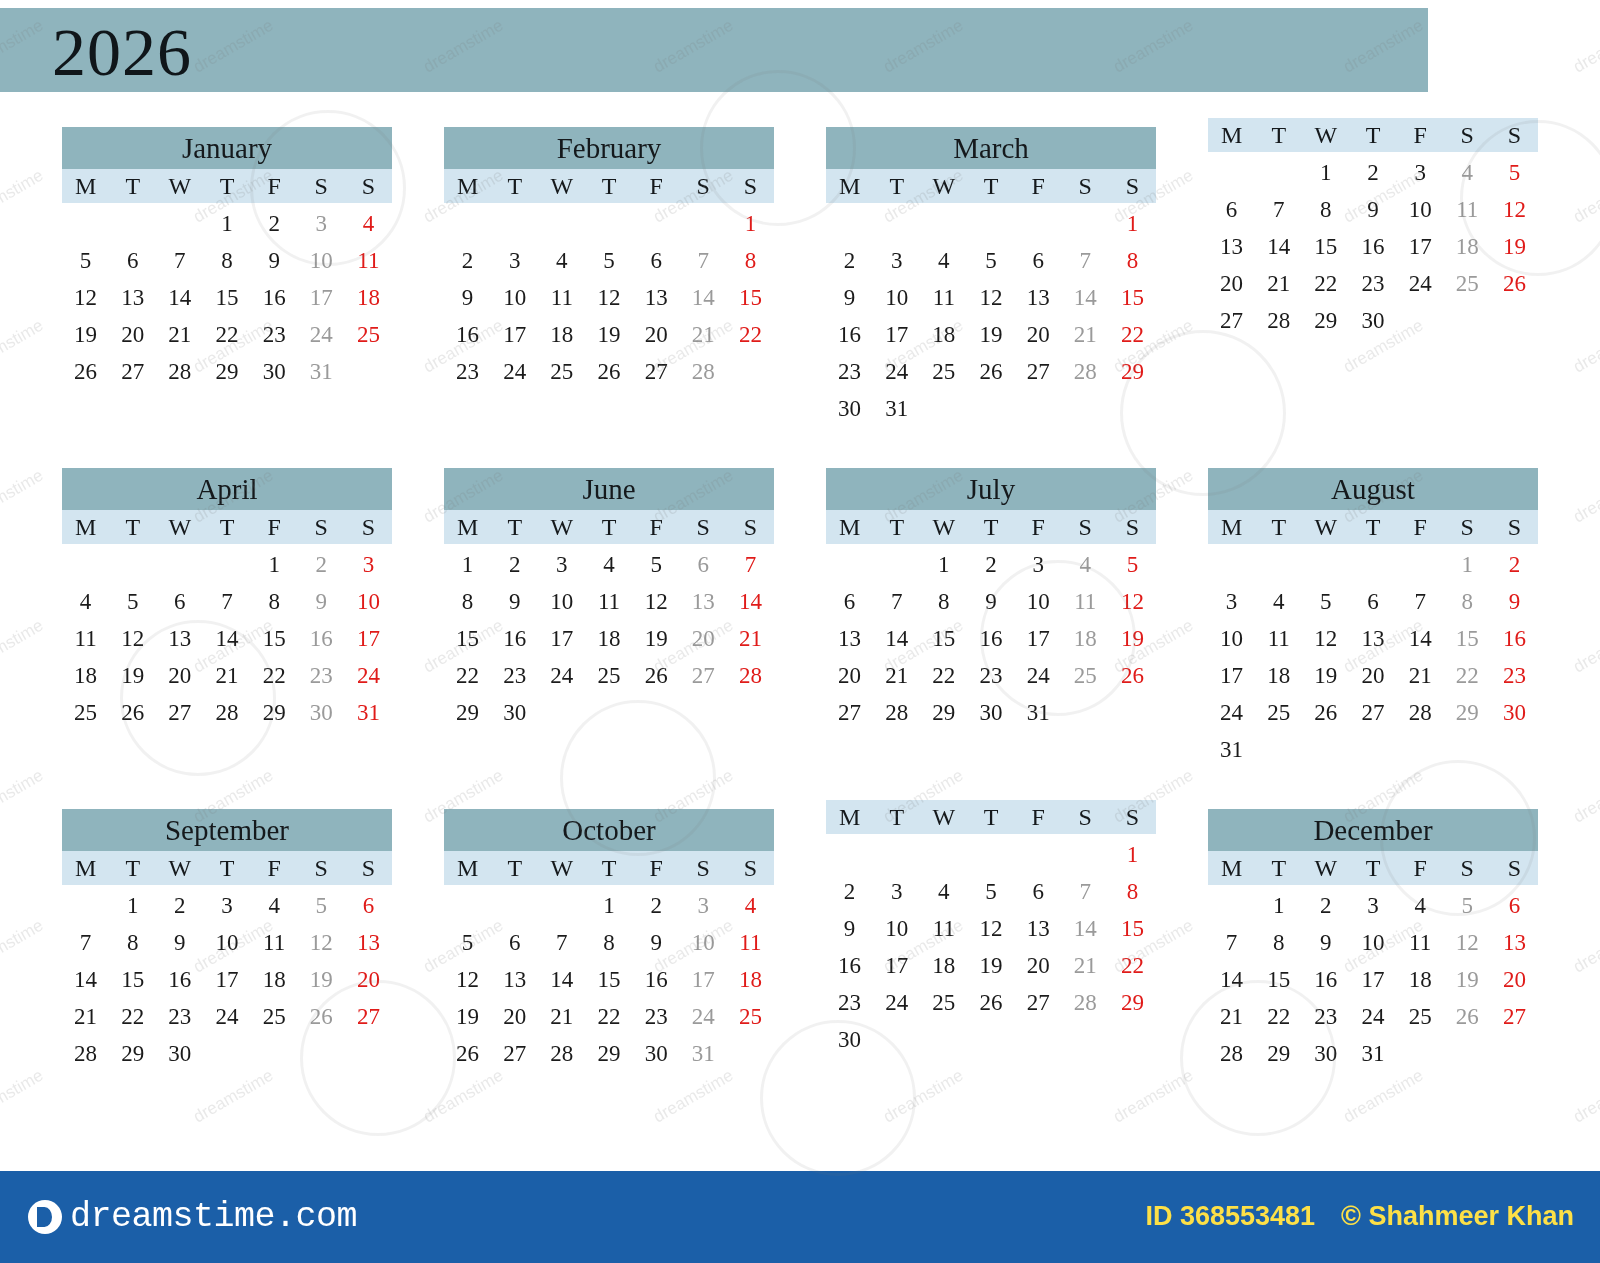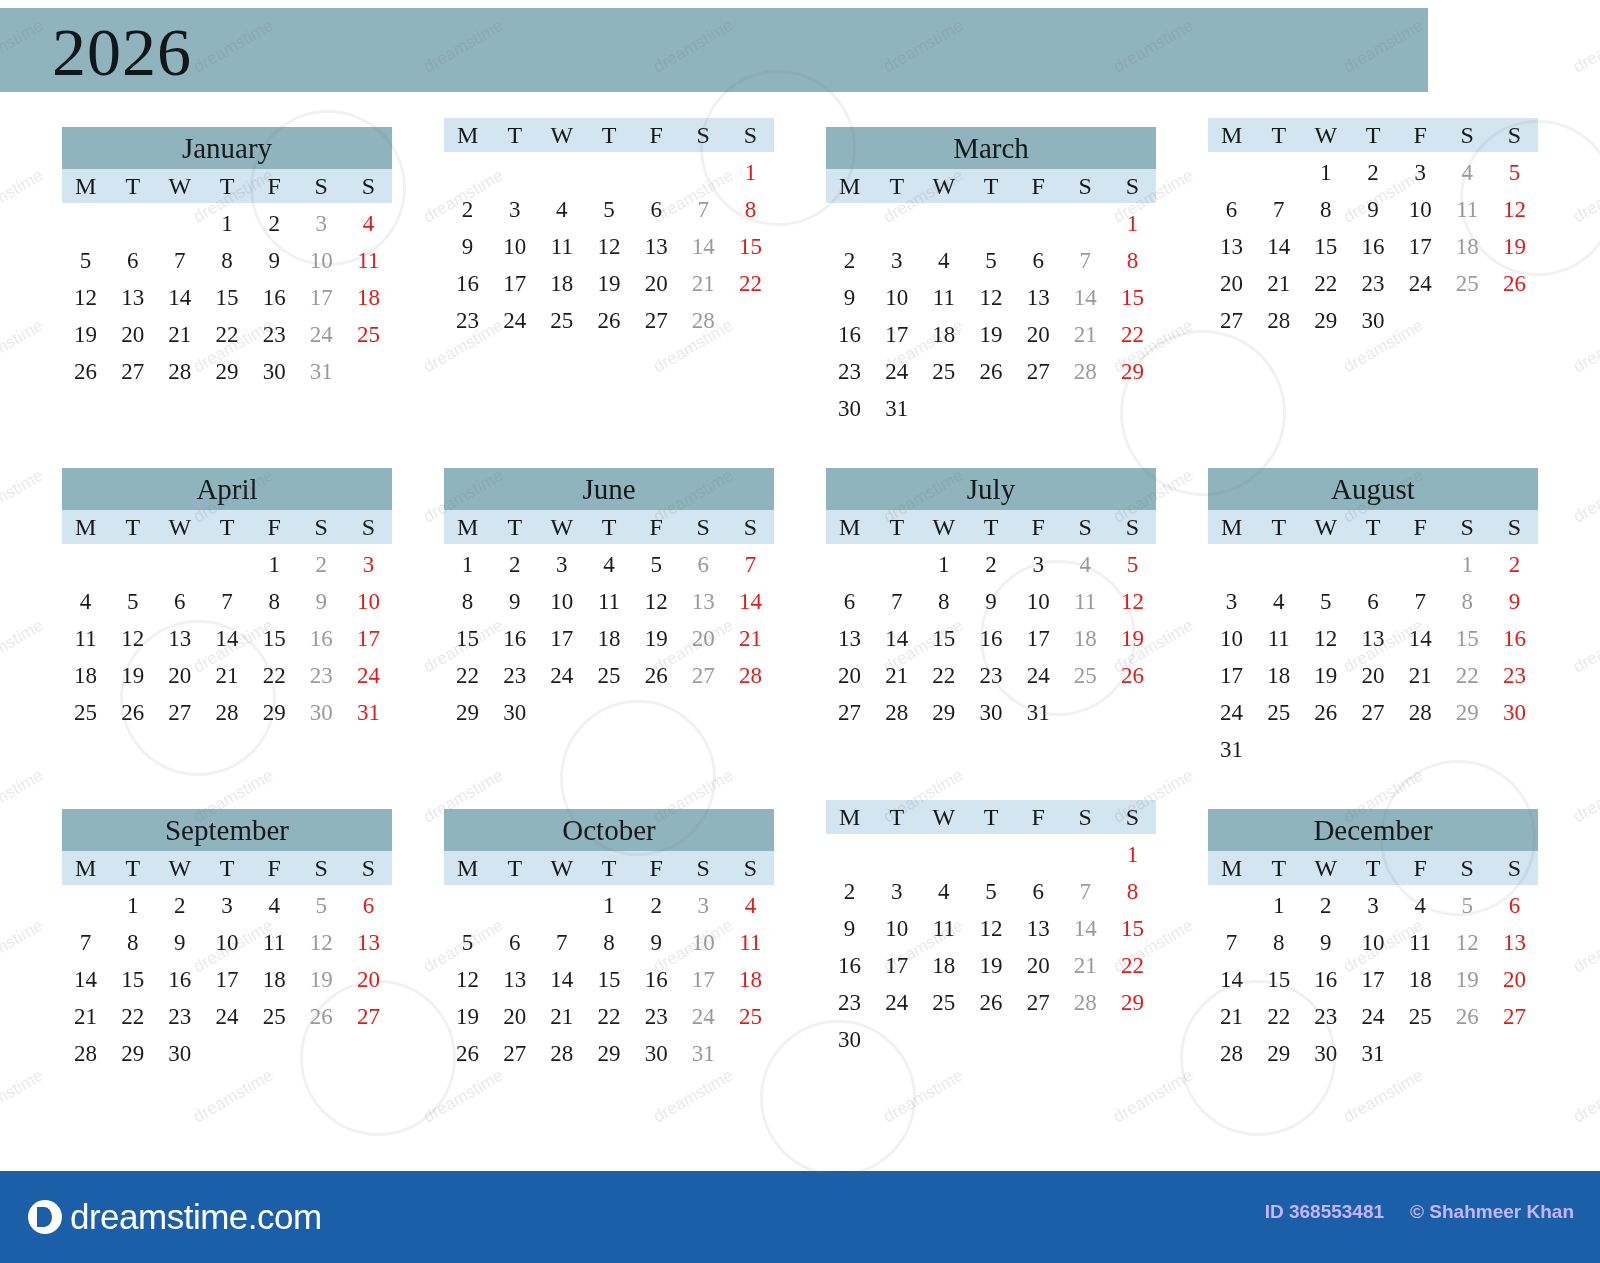--- a/index.html
+++ b/index.html
@@ -143,33 +143,33 @@
     left: 9px;
     top: 7px;
     width: 15px;
     height: 20px;
     border-radius: 0 50% 50% 0 / 0 50% 50% 0;
     background: #1b5fa8;
   }
   .footer-logo-text {
     color: #ffffff;
     font-size: 35px;
-    font-family: Liberation Sans, sans-serif;
+    font-family: Liberation Mono, monospace;
     letter-spacing: -0.5px;
   }
   .footer-right {
     position: absolute;
     right: 26px;
     top: 30px;
     display: flex;
     align-items: flex-start;
     gap: 26px;
-    color: #c4b5fd;
+    color: #fde047;
     font-family: "Liberation Sans", sans-serif;
-    font-size: 19px;
+    font-size: 27px;
     font-weight: bold;
   }
 </style>
 </head>
 <body>
 
 <div class="page">
 
   <div class="year-band">
     <div class="year-text">2026</div>
@@ -218,20 +218,21 @@
           <div class="day sun">25</div>
           <div class="day">26</div>
           <div class="day">27</div>
           <div class="day">28</div>
           <div class="day">29</div>
           <div class="day">30</div>
           <div class="day sat">31</div>
         </div>
       </div>
       <div class="month">
+        <div class="month-title">February</div>
         <div class="weekday-row">
           <div class="weekday">M</div>
           <div class="weekday">T</div>
           <div class="weekday">W</div>
           <div class="weekday">T</div>
           <div class="weekday">F</div>
           <div class="weekday">S</div>
           <div class="weekday">S</div>
         </div>
         <div class="days-grid">

